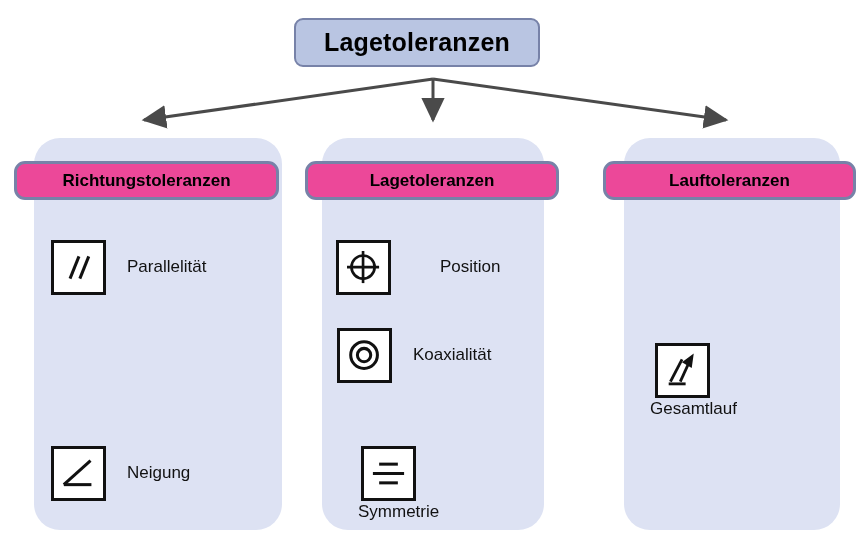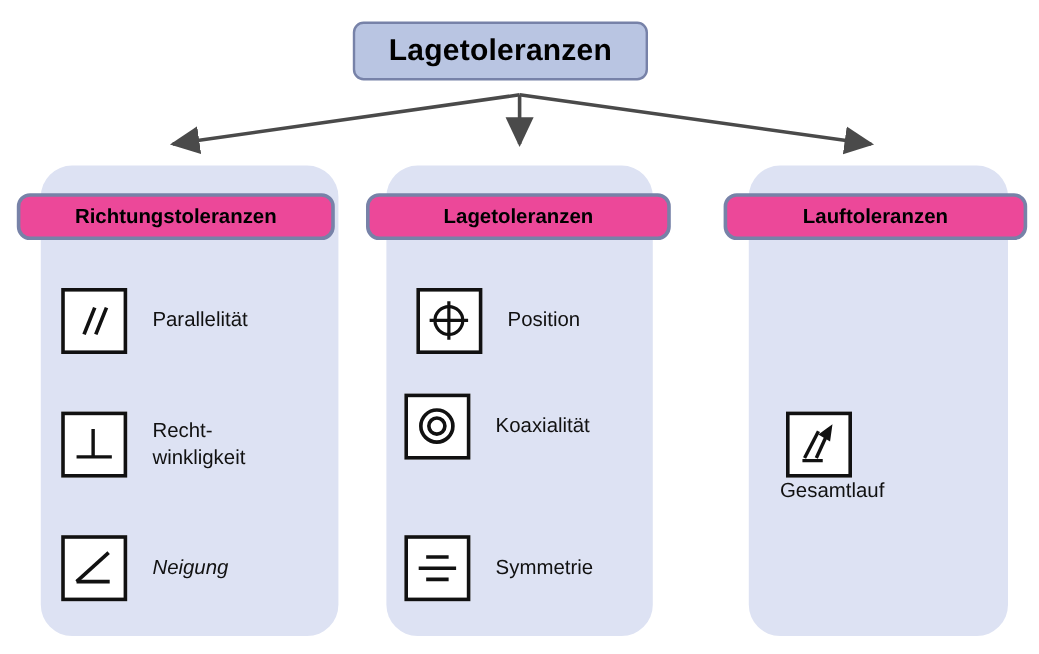--- a/index.html
+++ b/index.html
@@ -69,25 +69,25 @@
     margin-left:21px;
     font-size:17px;
     color:#111;
     line-height:1.35;
     white-space:pre-line;
   }
 
   
   .r1a{left:51px;top:240px;}
   .r1b{left:51px;top:343px;}
-  .r1c{left:51px;top:446px;font-style:italic;}
-  
-  .r2a{left:347px;top:240px;}
+  .r1c{left:51px;top:446px;}
+  
+  .r2a{left:336px;top:240px;gap:28px;}
   .r2b{left:337px;top:328px;}
-  .r2c{left:337px;top:446px;}
+  .r2c{left:337px;top:446px;flex-direction:column;}
   
   .r3a{left:629px;top:240px;}
   .r3b{left:629px;top:343px;flex-direction:column;}
 </style>
 </head>
 <body>
 
 <div id="stage">
 
   <div class="title-box">
@@ -126,32 +126,20 @@
       <svg viewBox="0 0 55 55" xmlns="http://www.w3.org/2000/svg">
         <g stroke="#111" stroke-width="3.4" stroke-linecap="butt">
           <line x1="18" y1="40" x2="28" y2="15"></line>
           <line x1="29" y1="40" x2="39" y2="15"></line>
         </g>
       </svg>
     </div>
     <div class="row-label">Parallelität</div>
   </div>
 
-  <div class="row r1b">
-    <div class="sym-box">
-      <svg viewBox="0 0 55 55" xmlns="http://www.w3.org/2000/svg">
-        <g stroke="#111" stroke-width="3.2" stroke-linecap="butt">
-          <line x1="26.5" y1="13" x2="26.5" y2="39"></line>
-          <line x1="11" y1="39" x2="44" y2="39"></line>
-        </g>
-      </svg>
-    </div>
-    <div class="row-label">Recht-
-winkligkeit</div>
-  </div>
 
   <div class="row r1c">
     <div class="sym-box">
       <svg viewBox="0 0 55 55" xmlns="http://www.w3.org/2000/svg">
         <g stroke="#111" stroke-width="3.4" stroke-linecap="butt">
           <line x1="41" y1="13" x2="11" y2="40"></line>
           <line x1="11" y1="40" x2="42" y2="40"></line>
         </g>
       </svg>
     </div>

